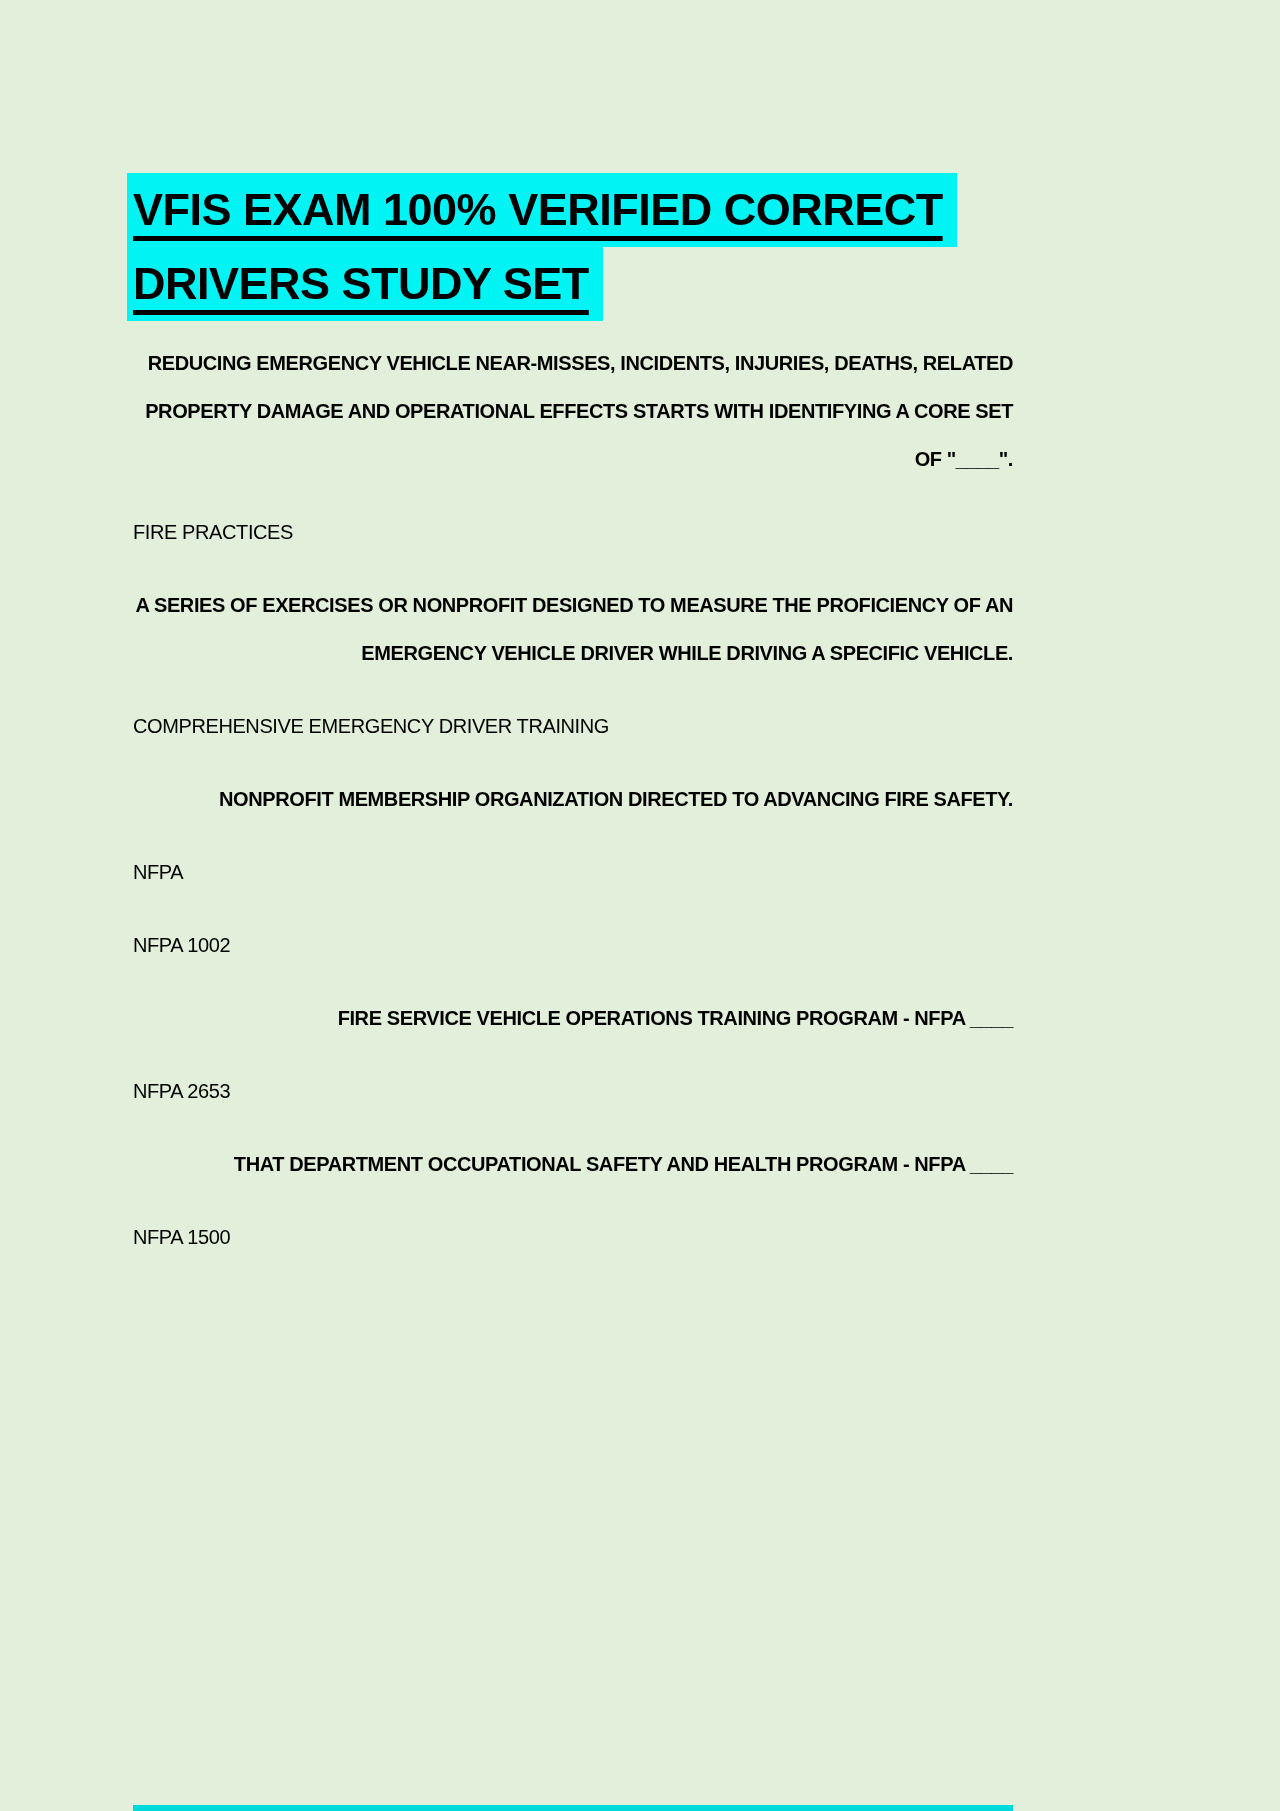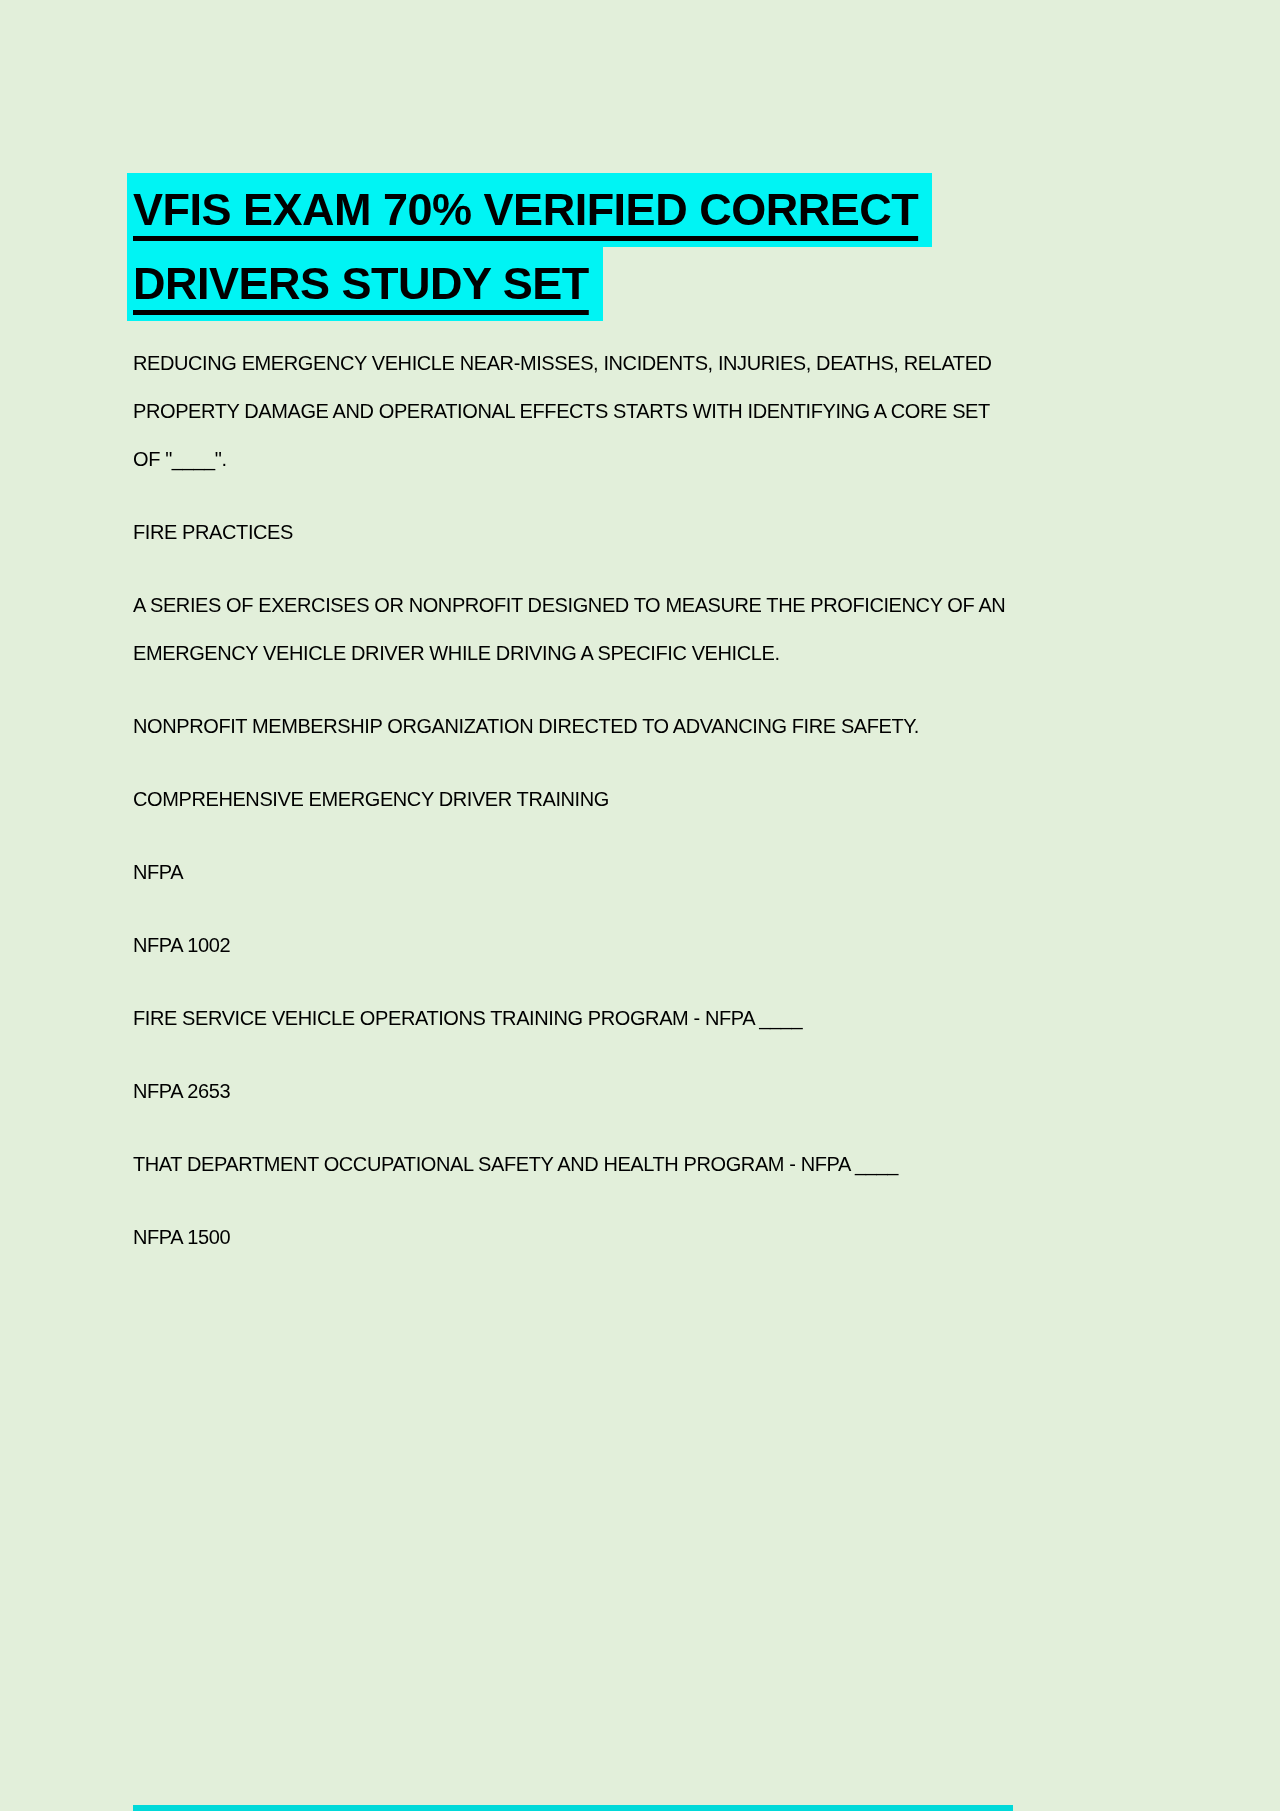--- a/index.html
+++ b/index.html
@@ -49,65 +49,66 @@
     margin: 0 0 25px 0;
     font-size: 20px;
     letter-spacing: -0.4px;
   }
   .para .line {
     display: block;
     line-height: 48px;
     white-space: nowrap;
   }
   .question {
-    font-weight: normal;
+    font-weight: bold;
+    text-align: right;
   }
   .answer {
     font-weight: normal;
   }
   
   .next-heading-strip {
     position: absolute;
     left: 133px;
     bottom: 0;
     width: 880px;
     height: 6px;
     background: #00D9D9;
   }
 </style>
 </head>
 <body>
 
 <div class="content">
 
   <h1 class="doc-title">
-    <span class="title-line"><span class="hl">VFIS EXAM 70% VERIFIED CORRECT</span></span>
+    <span class="title-line"><span class="hl">VFIS EXAM 100% VERIFIED CORRECT</span></span>
     <span class="title-line"><span class="hl">DRIVERS STUDY SET</span></span>
   </h1>
 
   <p class="para question">
     <span class="line">REDUCING EMERGENCY VEHICLE NEAR-MISSES, INCIDENTS, INJURIES, DEATHS, RELATED</span>
     <span class="line">PROPERTY DAMAGE AND OPERATIONAL EFFECTS STARTS WITH IDENTIFYING A CORE SET</span>
     <span class="line">OF "____".</span>
   </p>
   <p class="para answer">
     <span class="line">FIRE PRACTICES</span>
   </p>
 
   <p class="para question">
     <span class="line">A SERIES OF EXERCISES OR NONPROFIT DESIGNED TO MEASURE THE PROFICIENCY OF AN</span>
     <span class="line">EMERGENCY VEHICLE DRIVER WHILE DRIVING A SPECIFIC VEHICLE.</span>
   </p>
 
+  <p class="para answer">
+    <span class="line">COMPREHENSIVE EMERGENCY DRIVER TRAINING</span>
+  </p>
+
   <p class="para question">
     <span class="line">NONPROFIT MEMBERSHIP ORGANIZATION DIRECTED TO ADVANCING FIRE SAFETY.</span>
-  </p>
-
-  <p class="para answer">
-    <span class="line">COMPREHENSIVE EMERGENCY DRIVER TRAINING</span>
   </p>
   <p class="para answer">
     <span class="line">NFPA</span>
   </p>
 
   <p class="para answer">
     <span class="line">NFPA 1002</span>
   </p>
 
   <p class="para question">

